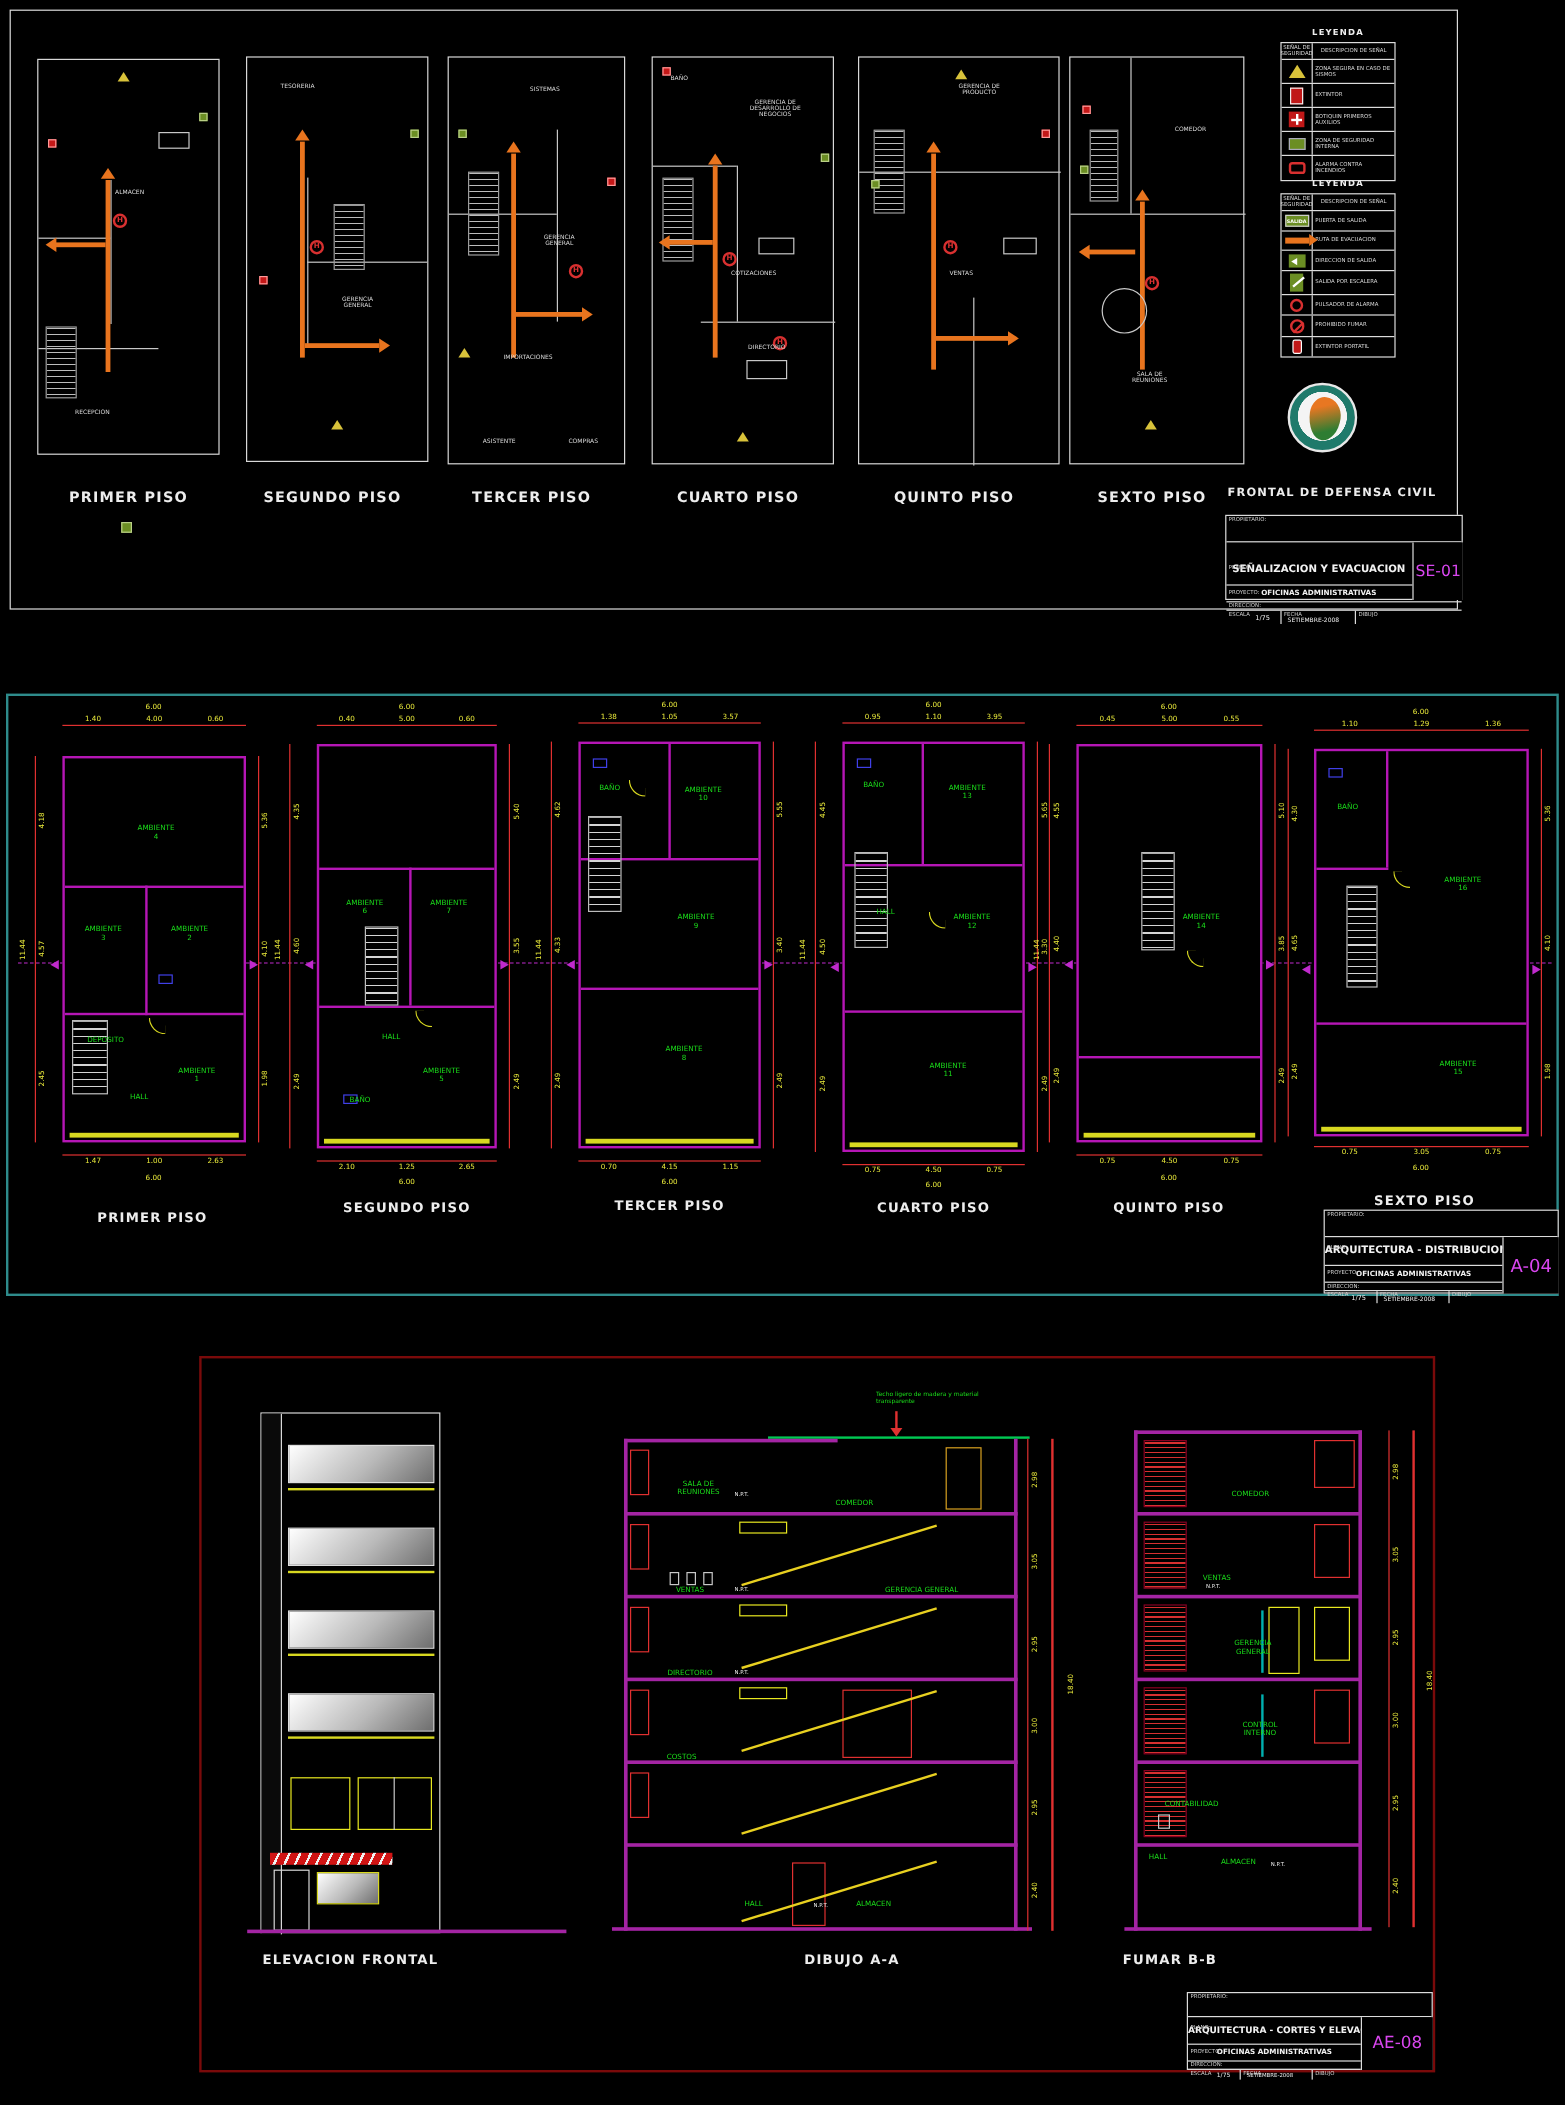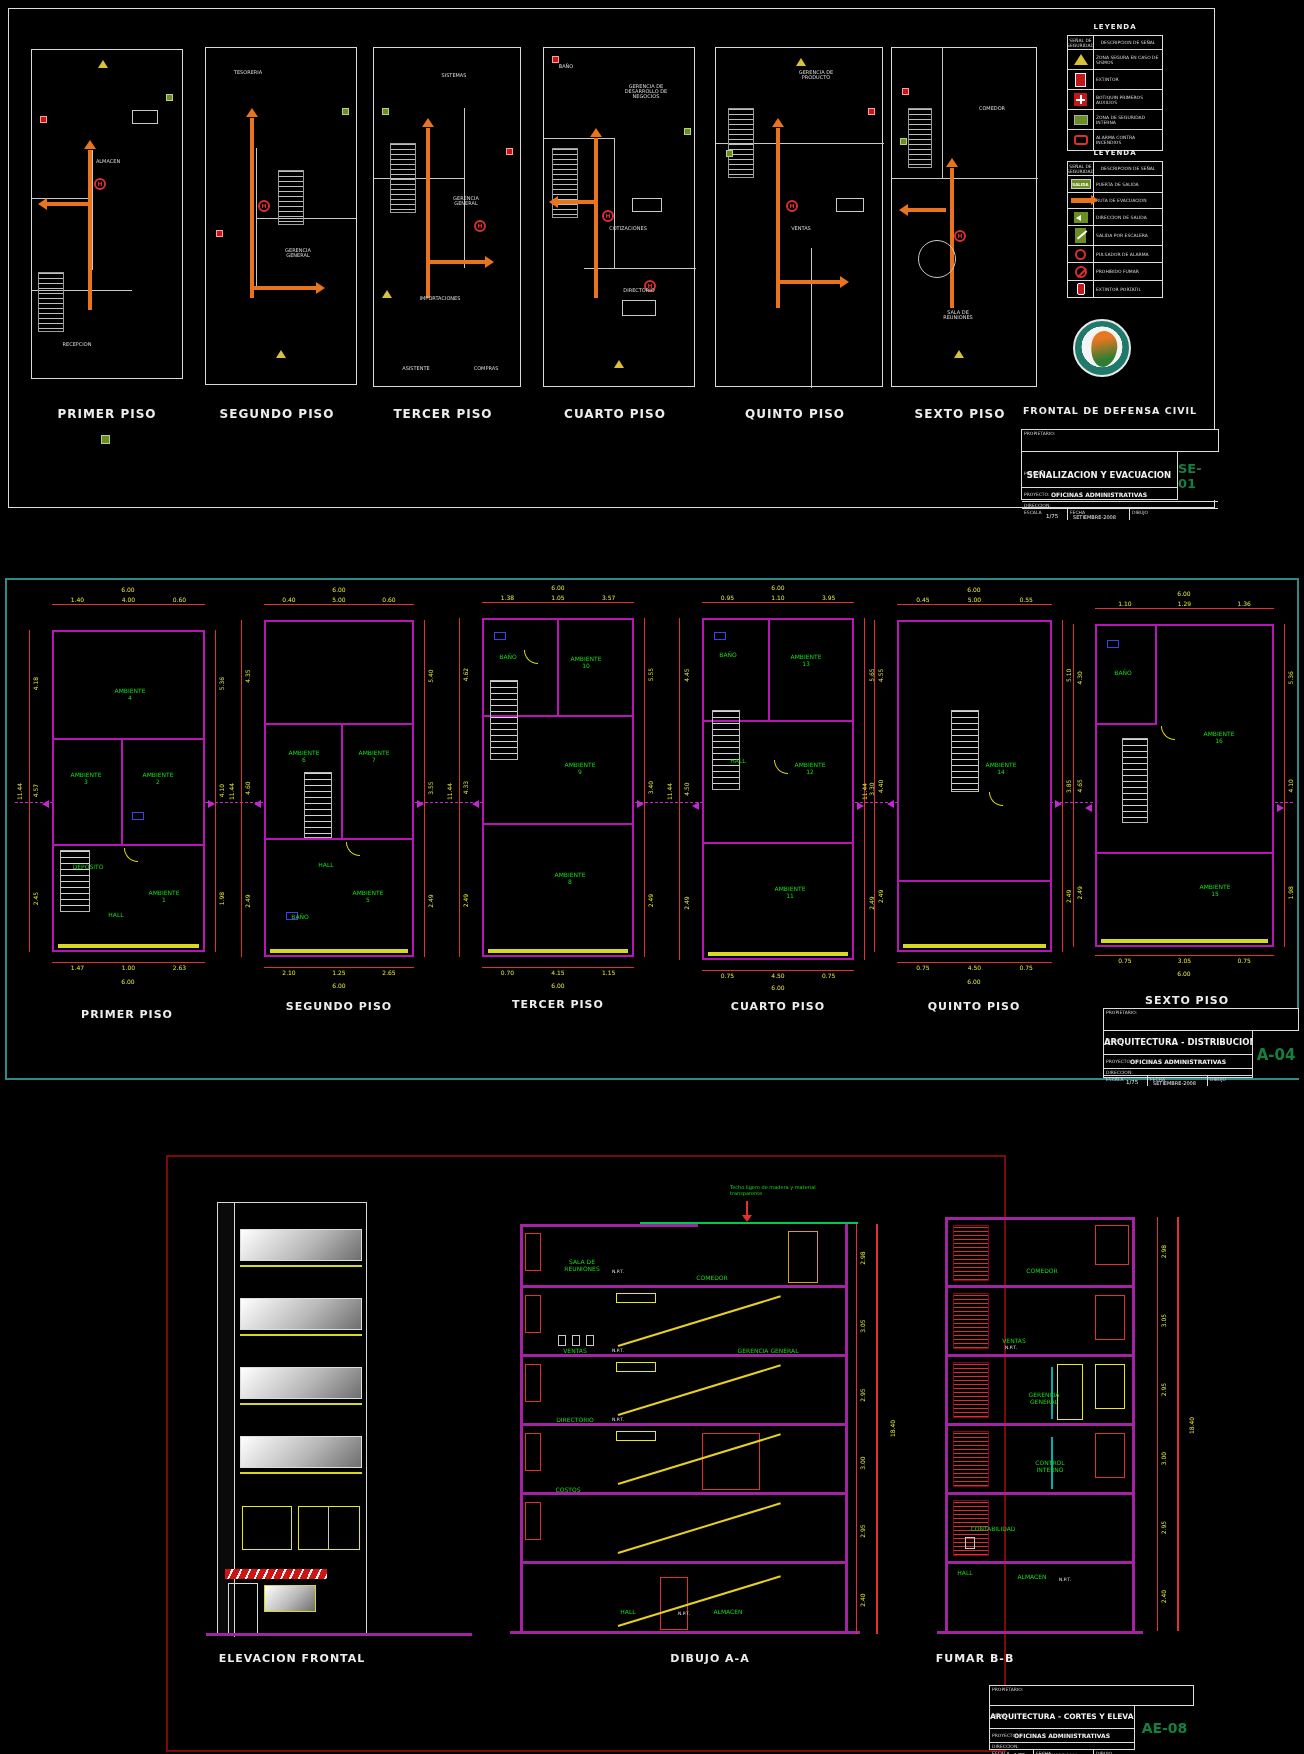--- a/index.html
+++ b/index.html
@@ -47,21 +47,21 @@
 .vtot{position:absolute;color:#E8E83A;font-size:6px;transform:rotate(-90deg);white-space:nowrap}
 .cl{position:absolute;border-top:1px dashed #C02ACD}
 .secm{position:absolute;width:0;height:0;border-top:4px solid transparent;border-bottom:4px solid transparent}
 .secm.r{border-left:7px solid #C02ACD}
 .secm.l{border-right:7px solid #C02ACD}
 
 .tb{position:absolute;border:1px solid #DCDCDC;background:#000}
 .tbr{position:relative;border-bottom:1px solid #DCDCDC;width:100%}
 .tbl{position:absolute;left:2px;top:1px;color:#CFCFCF;font-size:4.5px;white-space:nowrap}
 .tbv{text-align:center;color:#F2F2F2;font-weight:bold;white-space:nowrap}
-.code{position:absolute;border-left:1px solid #DCDCDC;color:#15803d;font-weight:bold;display:flex;align-items:center;justify-content:center;background:#000}
+.code{position:absolute;border-left:1px solid #DCDCDC;color:#d946ef;font-weight:normal;display:flex;align-items:center;justify-content:center;background:#000}
 
 .leg{position:absolute;border:1px solid #DCDCDC;background:#000}
 .legt{position:absolute;color:#EDEDED;font-weight:bold;font-size:7px;transform:translateX(-50%);letter-spacing:1px}
 .lr{display:flex;border-bottom:1px solid #DCDCDC;align-items:center}
 .lr:last-child{border-bottom:none}
 .lic{width:26px;display:flex;align-items:center;justify-content:center;border-right:1px solid #DCDCDC;align-self:stretch;padding:2px 0}
 .ld{flex:1;color:#D8D8D8;font-size:4.5px;line-height:5px;padding:1px 2px}
 .hcell{color:#D8D8D8;font-size:4.5px;line-height:5px;text-align:center}
 .ic-tri{width:0;height:0;border-left:7px solid transparent;border-right:7px solid transparent;border-bottom:11px solid #D8C23A}
 .ic-ext{width:11px;height:14px;background:#C01818;border:1px solid #eee}
@@ -619,21 +619,21 @@
           <span class="a" style="left:5px;top:4px;color:#EEE;font-size:5px">SETIEMBRE-2008</span>
         </div>
       <div style="flex:1;position:relative">
           <span class="tbl">DIBUJO</span>
         </div>
     </div>
     <div class="code" style="left:148px;top:22px;width:47px;height:47px;font-size:15px">A-04</div>
   </div>
 </div>
 
-<div class="sheet s3" style="left:166px;top:1155px;width:840px;height:597px">
+<div class="sheet s3" style="left:166px;top:1130px;width:1030px;height:597px">
 
   <div class="a" style="left:49px;top:45px;width:150px;height:434px;border:1px solid #D8D8D8">
     <div class="a" style="left:0;top:0;width:17px;height:434px;border-right:1px solid #D8D8D8;background:#0a0a0a"></div>
     <div class="gw" style="left:22px;top:26px;width:122px;height:32px"></div>
     <div class="yl" style="left:22px;top:62px;width:122px;height:2px"></div>
     <div class="gw" style="left:22px;top:95px;width:122px;height:32px"></div>
     <div class="yl" style="left:22px;top:131px;width:122px;height:2px"></div>
     <div class="gw" style="left:22px;top:164px;width:122px;height:32px"></div>
     <div class="yl" style="left:22px;top:200px;width:122px;height:2px"></div>
     <div class="gw" style="left:22px;top:233px;width:122px;height:32px"></div>

